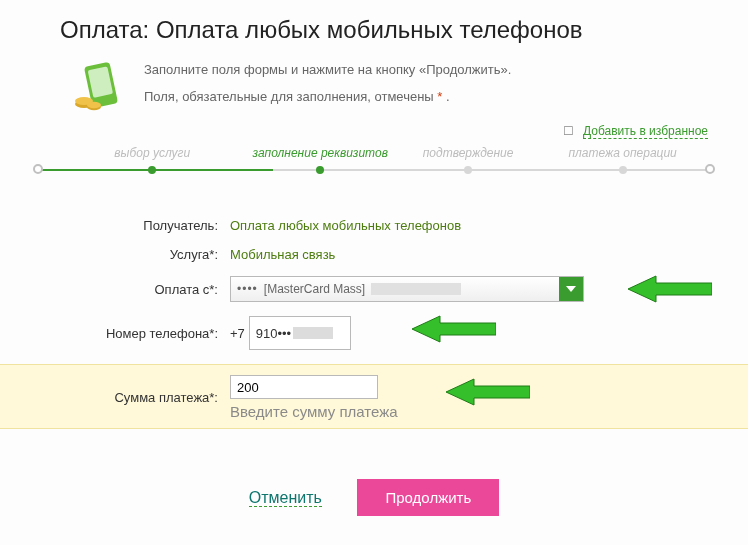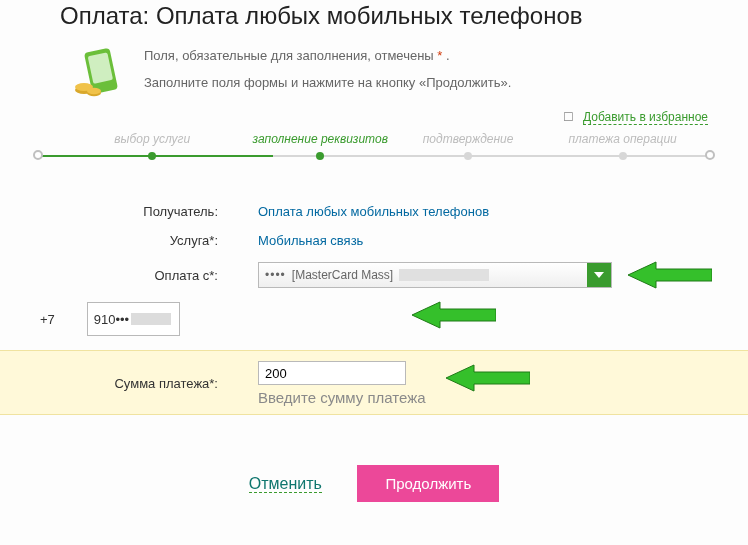--- a/index.html
+++ b/index.html
@@ -9,21 +9,21 @@
     width: 748px;
     height: 545px;
     position: relative;
     color: #333;
     font-size: 13px;
   }
   .page-title {
     font-size: 24px;
     font-weight: 400;
     color: #222;
-    padding: 2px 0 6px 60px;
+    padding: 16px 0 6px 60px;
   }
   .intro {
     display: flex;
     padding: 10px 40px 4px 72px;
     gap: 18px;
     align-items: flex-start;
   }
   .intro-icon {
     width: 54px;
     height: 54px;
@@ -102,31 +102,30 @@
     font-size: 12px;
   }
   .step-label.active { color: #3a9b2e; }
 
   .form-area { padding: 10px 40px 0 40px; }
   .form-row {
     display: flex;
     align-items: center;
     margin-bottom: 14px;
     position: relative;
-    gap: 28px;
   }
   .form-row .label {
     width: 190px;
     text-align: right;
     padding-right: 12px;
     color: #333;
     font-size: 13px;
   }
   .form-row .value {
-    color: #0369a1;
+    color: #4d7c0f;
     font-size: 13px;
   }
   .select-card {
     flex: 1;
     max-width: 354px;
     height: 26px;
     border: 1px solid #b9b9b9;
     background: linear-gradient(#fff,#efefef);
     display: flex;
     align-items: center;
@@ -148,21 +147,21 @@
     right: 0; top: 0;
     width: 24px; height: 24px;
     background: #3a9b2e;
     display: flex;
     align-items: center;
     justify-content: center;
   }
   .select-arrow svg { fill: #fff; }
   .phone-prefix { color: #333; margin-right: 4px; font-size: 13px; }
   .phone-input {
-    width: 93px;
+    width: 102px;
     height: 24px;
     border: 1px solid #b9b9b9;
     padding: 16px 6px;
     font-size: 13px;
     background: #fff;
     display: flex;
     align-items: center;
     color: #333;
   }
   .phone-input .mask {
@@ -228,24 +227,24 @@
     <svg width="54" height="54" viewBox="0 0 54 54">
       <rect x="16" y="4" width="26" height="42" rx="4" fill="#6bbf3a" transform="rotate(-12 29 25)"></rect>
       <rect x="19" y="8" width="20" height="28" rx="2" fill="#cfeec0" transform="rotate(-12 29 25)"></rect>
       <ellipse cx="12" cy="44" rx="9" ry="4" fill="#d9a82b"></ellipse>
       <ellipse cx="12" cy="41" rx="9" ry="4" fill="#f0c24a"></ellipse>
       <ellipse cx="22" cy="47" rx="7" ry="3.2" fill="#d9a82b"></ellipse>
       <ellipse cx="22" cy="45" rx="7" ry="3.2" fill="#f0c24a"></ellipse>
     </svg>
   </div>
   <div class="intro-text">
+    <p>Заполните поля формы и нажмите на кнопку «Продолжить».</p>
     <p>
       <span>Поля, обязательные для заполнения, отмечены </span><span class="asterisk">*</span><span> .</span>
     </p>
-    <p>Заполните поля формы и нажмите на кнопку «Продолжить».</p>
   </div>
 </div>
 
 <div class="favorites">
   <span class="bookmark-icon">☐</span>
   <a href="#">Добавить в избранное</a>
 </div>
 
 <div class="stepper">
   <div class="stepper-line"></div>
@@ -298,20 +297,21 @@
             <path d="M0 0 L10 0 L5 6 Z"></path>
           </svg>
       </div>
     </div>
     <svg class="arrow-annot" style="right:-4px; top:-2px;" width="84" height="30" viewBox="0 0 84 30">
       <polygon points="0,15 28,2 28,9 84,9 84,21 28,21 28,28" fill="#35c02b" stroke="#1f7a17" stroke-width="1"></polygon>
     </svg>
   </div>
 
   <div class="form-row">
+    <div class="label">Номер телефона*:</div>
     <span class="phone-prefix">+7</span>
     <div class="phone-input">
       <span>910•••</span>
       <span class="mask"></span>
     </div>
     <svg class="arrow-annot" style="left:372px; top:-2px;" width="84" height="30" viewBox="0 0 84 30">
       <polygon points="0,15 28,2 28,9 84,9 84,21 28,21 28,28" fill="#35c02b" stroke="#1f7a17" stroke-width="1"></polygon>
     </svg>
   </div>
 

